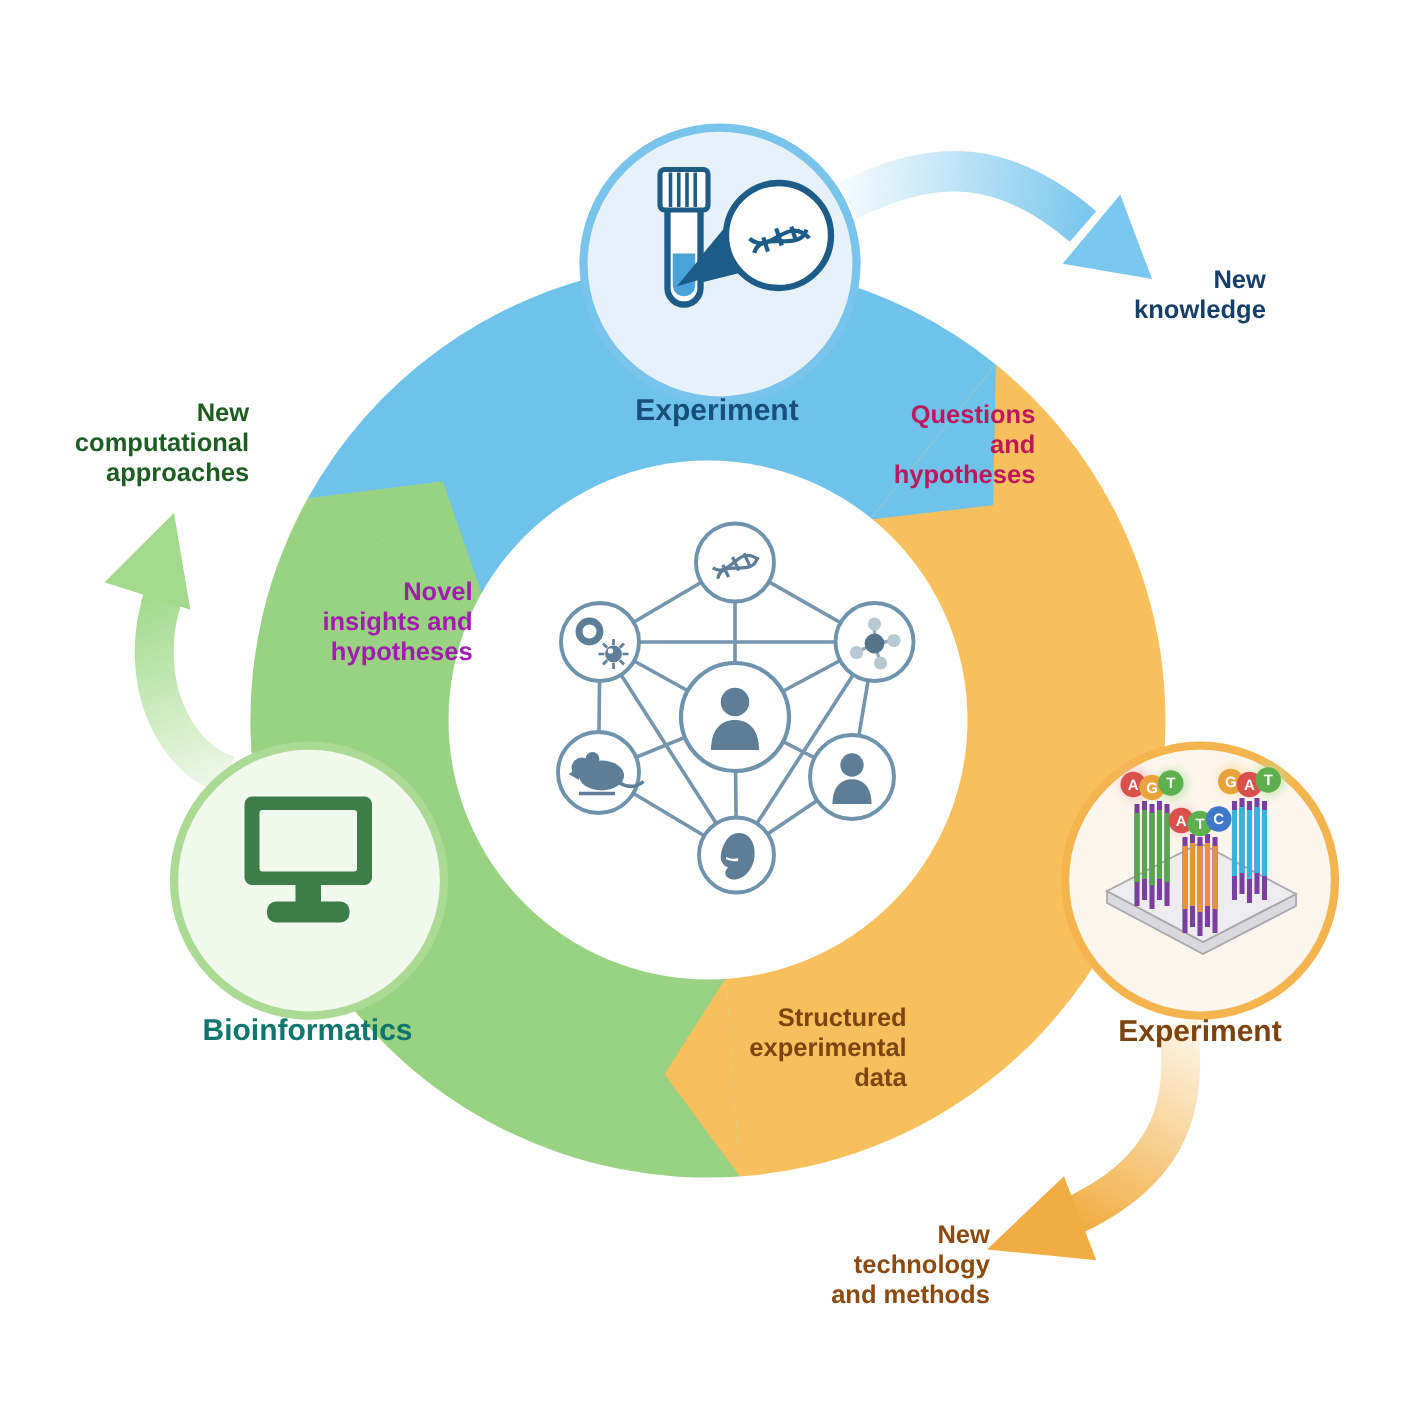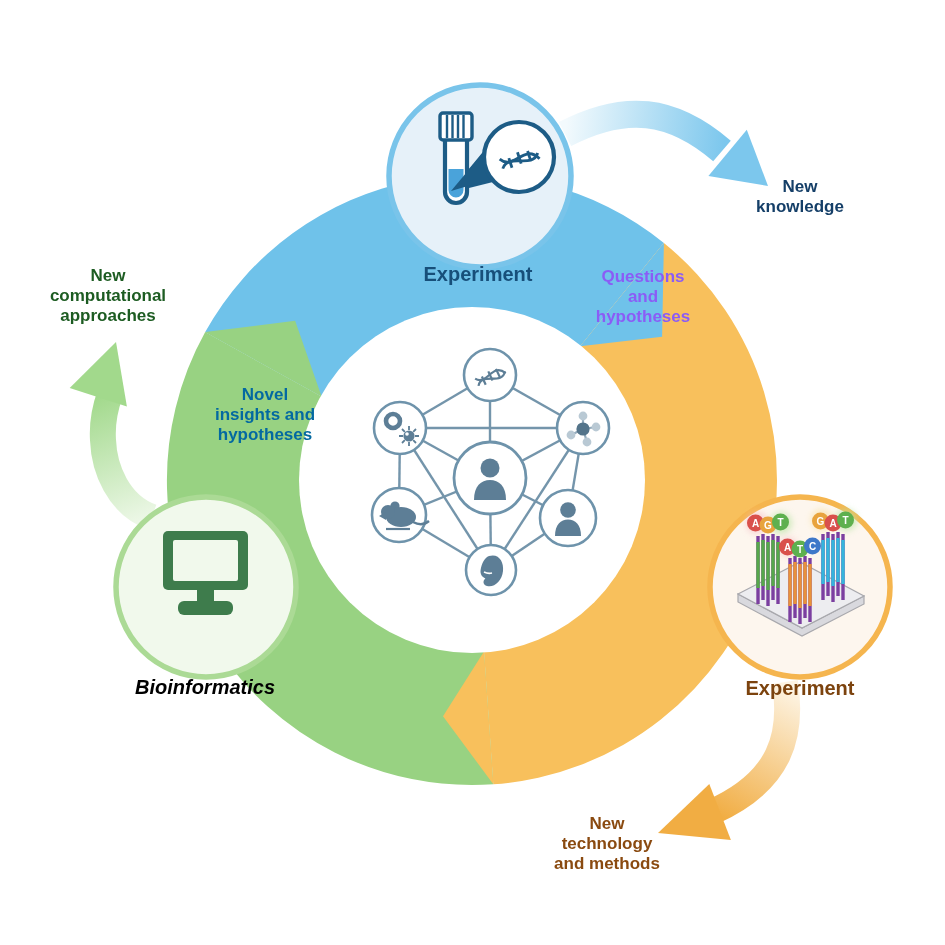--- a/index.html
+++ b/index.html
@@ -1,30 +1,30 @@
 <!DOCTYPE html>
 <html><head>
 <meta charset="utf-8">
 <style>
   html,body{margin:0;padding:0;background:#fff;}
   #stage{position:relative;width:945px;height:945px;background:#fff;overflow:hidden;
          font-family:"Liberation Sans",sans-serif;}
   #stage svg{position:absolute;left:0;top:0;}
   .label{position:absolute;transform:translate(-50%,-50%);font-weight:bold;
-         text-align:center;white-space:pre-line;line-height:1.18;}
+         text-align:right;white-space:pre-line;line-height:1.18;}
   .lbl-node{font-size:20px;margin-top:44px;}
   .lbl-flow,.lbl-out{font-size:17px;}
   .lbl-experiment{color:#174f7a;}
-  .lbl-questions{color:#8b5cf6;}
+  .lbl-questions{color:#be185d;}
   .lbl-new-knowledge{color:#153f68;}
   .lbl-sequencing{color:#7c430e;}
   .lbl-structured{color:#7c440e;}
   .lbl-new-technology{color:#8a4a10;}
-  .lbl-bioinformatics{color:#000000;font-style:italic;}
-  .lbl-novel{color:#0369a1;}
+  .lbl-bioinformatics{color:#0f766e;}
+  .lbl-novel{color:#a21caf;}
   .lbl-new-computational{color:#1d5c22;}
   .base-text{font-family:"Liberation Sans",sans-serif;font-weight:bold;font-size:10px;
              fill:#ffffff;text-anchor:middle;}
 </style>
 </head>
 <body>
 
 <div id="stage">
 
 <svg width="945" height="945" viewBox="0 0 945 945">
@@ -291,20 +291,23 @@
   </g>
 </svg>
 
 <div class="label lbl-node lbl-experiment" style="left:478px;top:231px;">Experiment</div>
 <div class="label lbl-node lbl-sequencing" style="left:800px;top:645px;">Experiment</div>
 <div class="label lbl-node lbl-bioinformatics" style="left:205px;top:644px;">Bioinformatics</div>
 
 <div class="label lbl-flow lbl-questions" style="left:643px;top:297px;">Questions
 and
 hypotheses</div>
+<div class="label lbl-flow lbl-structured" style="left:552px;top:699px;">Structured
+experimental
+data</div>
 <div class="label lbl-flow lbl-novel" style="left:265px;top:415px;">Novel
 insights and
 hypotheses</div>
 
 <div class="label lbl-out lbl-new-knowledge" style="left:800px;top:197px;">New
 knowledge</div>
 <div class="label lbl-out lbl-new-technology" style="left:607px;top:844px;">New
 technology
 and methods</div>
 <div class="label lbl-out lbl-new-computational" style="left:108px;top:296px;">New

